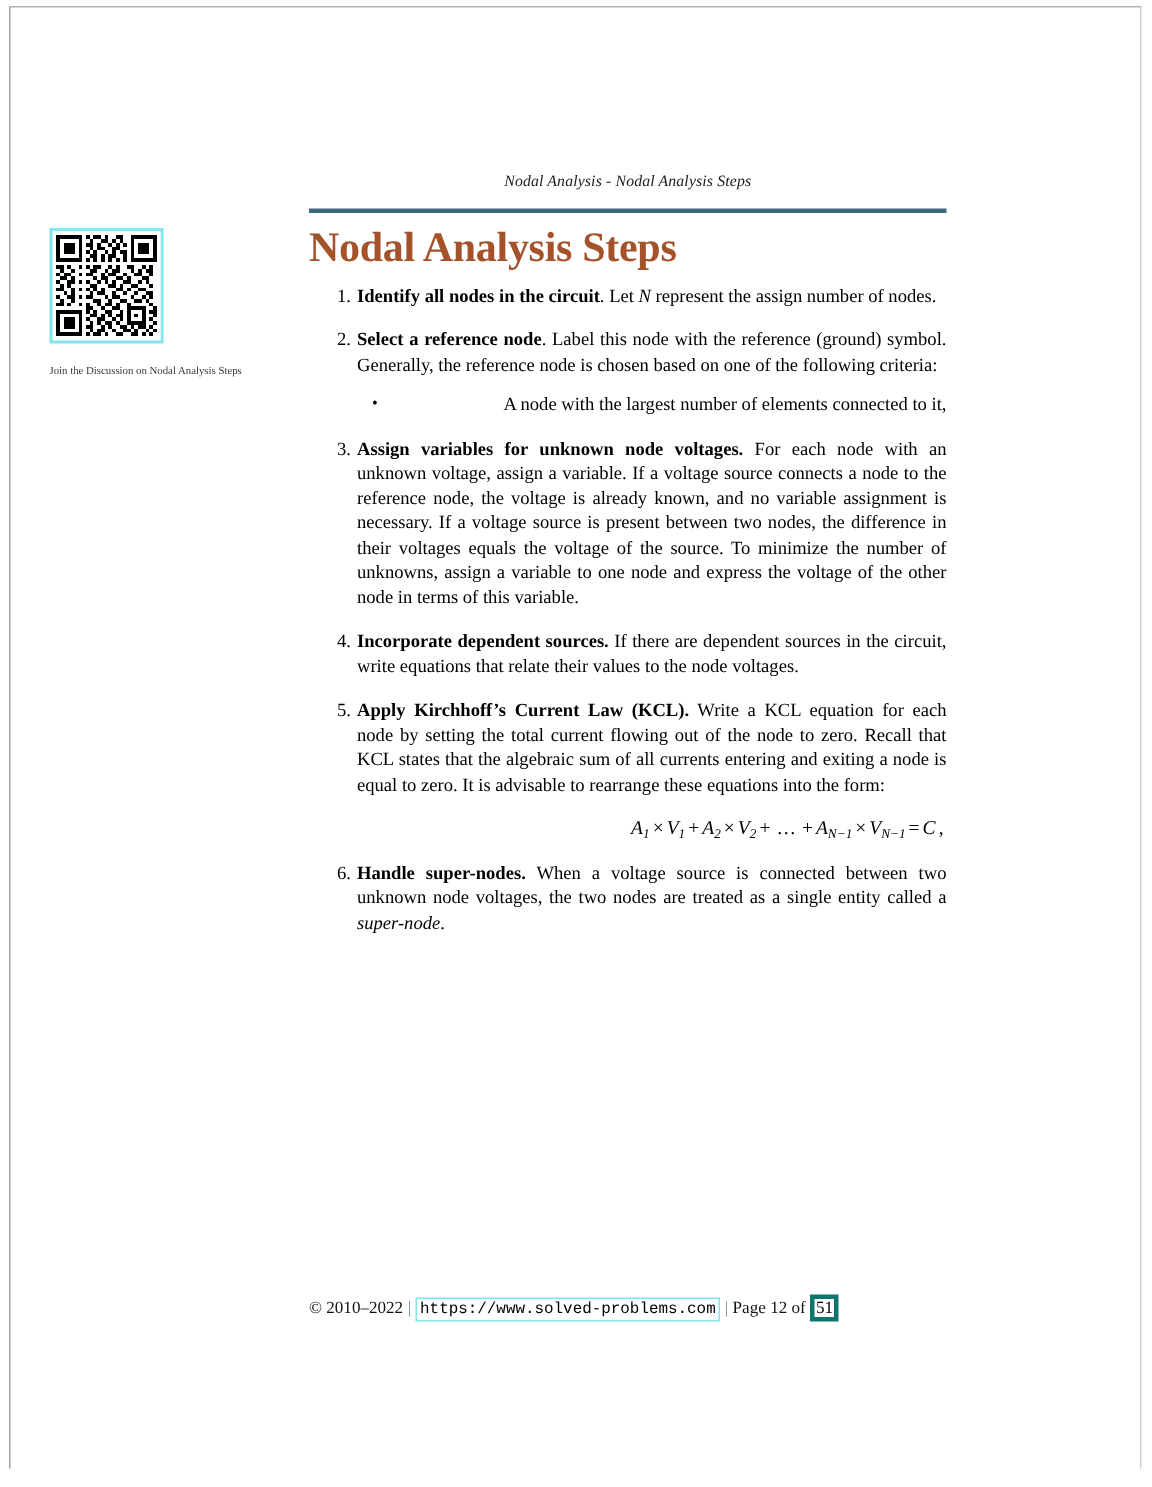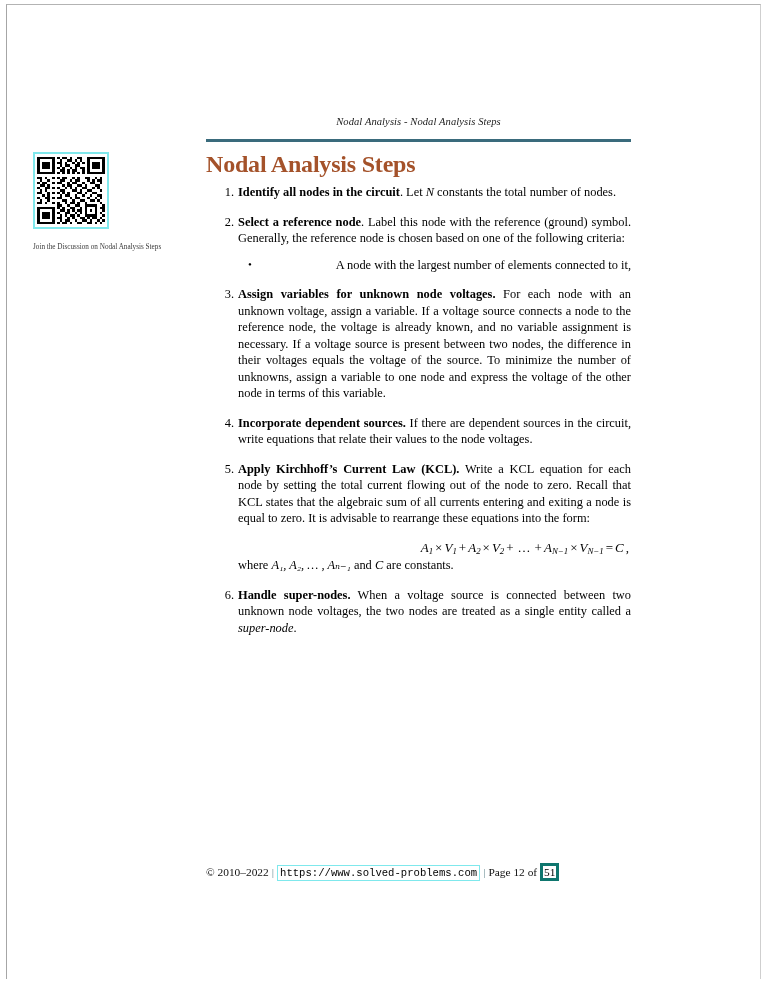--- a/index.html
+++ b/index.html
@@ -72,21 +72,21 @@
     letter-spacing: 0.1px;
     margin: 0 0 12px 0;
   }
   .head-rule {
     height: 3px;
     background: #3a6b7c;
     margin: 0 0 9px 0;
   }
   h1.section-title {
     margin: 0 0 7px 0;
-    font-size: 24px;
+    font-size: 28px;
     font-weight: bold;
     color: #a4522a;
     letter-spacing: -0.2px;
     line-height: 1.1;
   }
 
   ol.steps {
     margin: 0;
     padding: 0;
     list-style: none;
@@ -400,21 +400,21 @@
 
   <div class="main-col">
 
     <div class="running-head">Nodal Analysis -  Nodal Analysis Steps</div>
     <div class="head-rule"></div>
     <h1 class="section-title">Nodal Analysis Steps</h1>
 
     <ol class="steps">
 
       <li>
-        <span class="lead">Identify all nodes in the circuit</span><span>. Let </span><span class="mi">N</span><span> constants the total number of nodes.</span>
+        <span class="lead">Identify all nodes in the circuit</span><span>. Let </span><span class="mi">N</span><span> represent the assign number of nodes.</span>
       </li>
 
       <li>
         <span class="lead">Select a reference node</span><span>. Label this node with the reference (ground) symbol. Generally, the reference node is chosen based on one of the following criteria:</span>
         <ul class="criteria">
           <li>A node with the largest number of elements connected to it,</li>
         </ul>
       </li>
 
       <li>
@@ -425,23 +425,20 @@
         <span class="lead">Incorporate dependent sources.</span><span> If there are dependent sources in the circuit, write equations that relate their values to the node voltages.</span>
       </li>
 
       <li>
         <span class="lead">Apply Kirchhoff’s Current Law (KCL).</span><span> Write a KCL equation for each node by setting the total current flowing out of the node to zero. Recall that KCL states that the algebraic sum of all currents entering and exiting a node is equal to zero. It is advisable to rearrange these equations into the form:</span>
 
         <div class="equation">
           <span><span class="mi">A</span><sub>1</sub></span><span class="op">×</span><span><span class="mi">V</span><sub>1</sub></span><span class="op">+</span><span><span class="mi">A</span><sub>2</sub></span><span class="op">×</span><span><span class="mi">V</span><sub>2</sub></span><span class="op">+</span><span class="op">…</span><span class="op">+</span><span><span class="mi">A</span><sub>N−1</sub></span><span class="op">×</span><span><span class="mi">V</span><sub>N−1</sub></span><span class="op">=</span><span><span class="mi">C</span></span><span class="op">,</span>
         </div>
 
-        <div class="where-line">
-          <span>where </span><span class="mi">A₁, A₂, … , Aₙ₋₁</span><span> and </span><span class="mi">C</span><span> are constants.</span>
-        </div>
       </li>
 
       <li>
         <span class="lead">Handle super-nodes.</span><span> When a voltage source is connected between two unknown node voltages, the two nodes are treated as a single entity called a </span><span class="it">super-node</span><span>.</span>
       </li>
 
     </ol>
   </div>
 
   <div class="footer">

